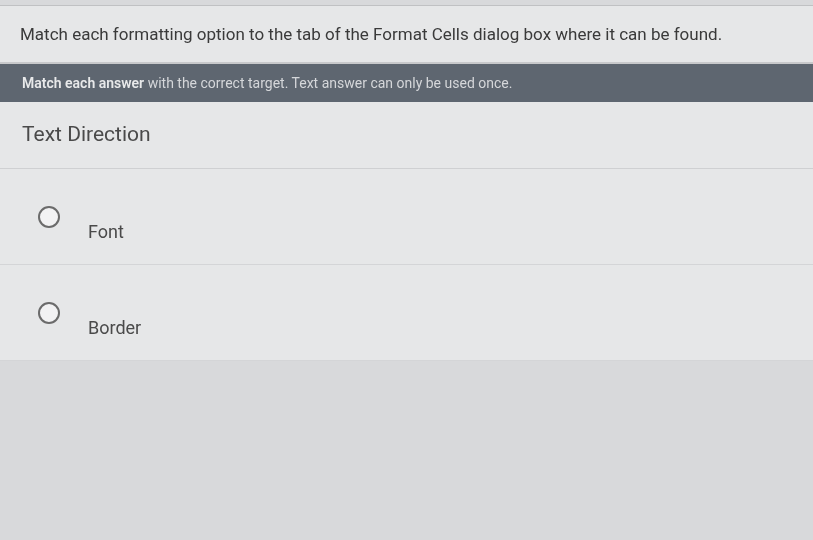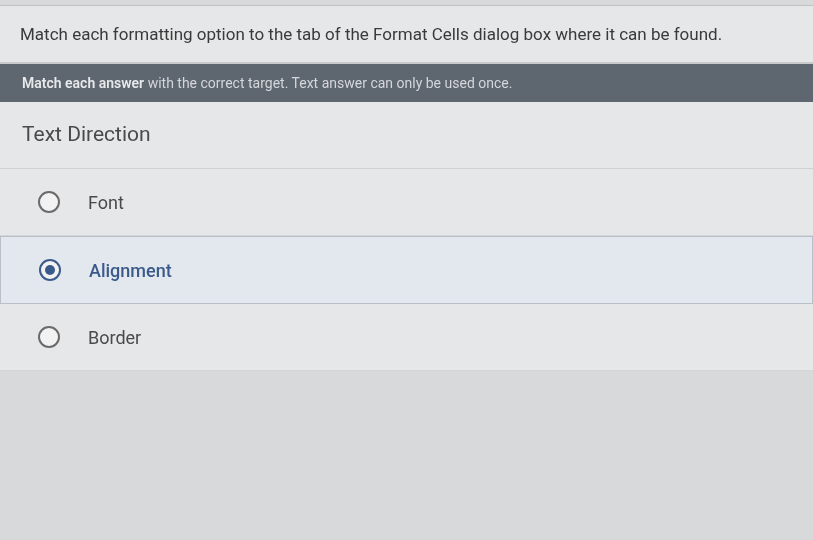--- a/index.html
+++ b/index.html
@@ -83,20 +83,21 @@
       transform: translate(-50%, -50%);
       width: 10px;
       height: 10px;
       border-radius: 50%;
       background: #3a5a8a;
     }
     .option-label {
       font-size: 18px;
       color: #4a4a4a;
       font-weight: 400;
+      margin-top: 30px;
     }
     .option-row.selected .option-label {
       color: #3a5a8a;
       font-weight: 500;
     }
   </style>
 </head>
 <body>
 
 <div class="top-bar"></div>
@@ -111,21 +112,17 @@
 
 <div class="prompt-section">
   <span>Text Direction</span>
 </div>
 
 <div class="options-container">
   <div class="option-row">
     <div class="radio"></div>
     <span class="option-label">Font</span>
   </div>
-  <div class="option-row selected">
-    <div class="radio"></div>
-    <span class="option-label">Alignment</span>
-  </div>
   <div class="option-row">
     <div class="radio"></div>
     <span class="option-label">Border</span>
   </div>
 </div>
 
 </body></html>

